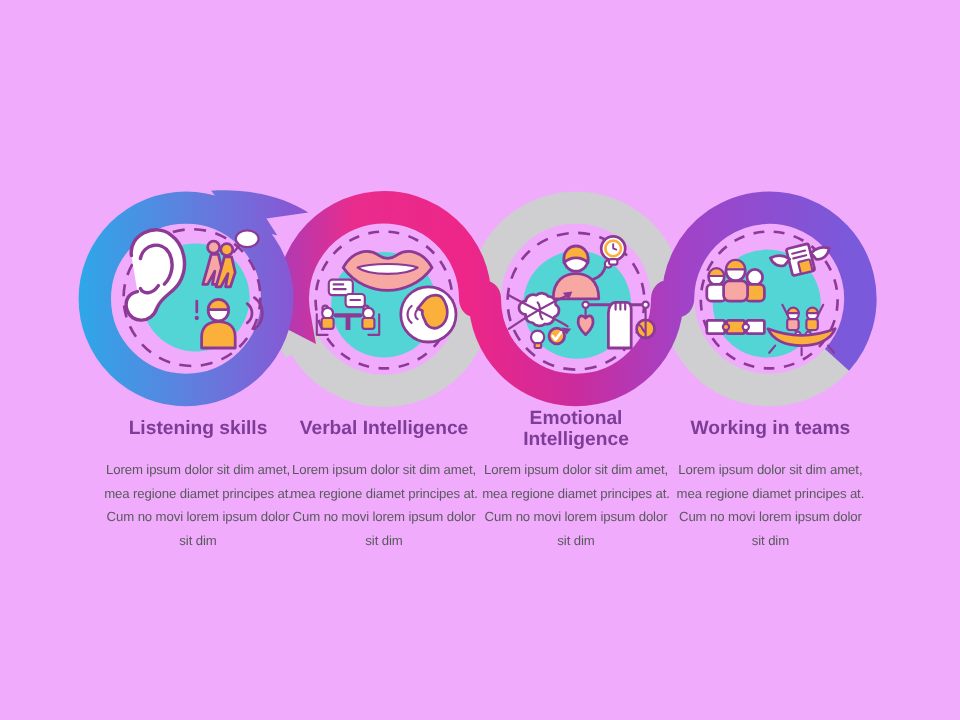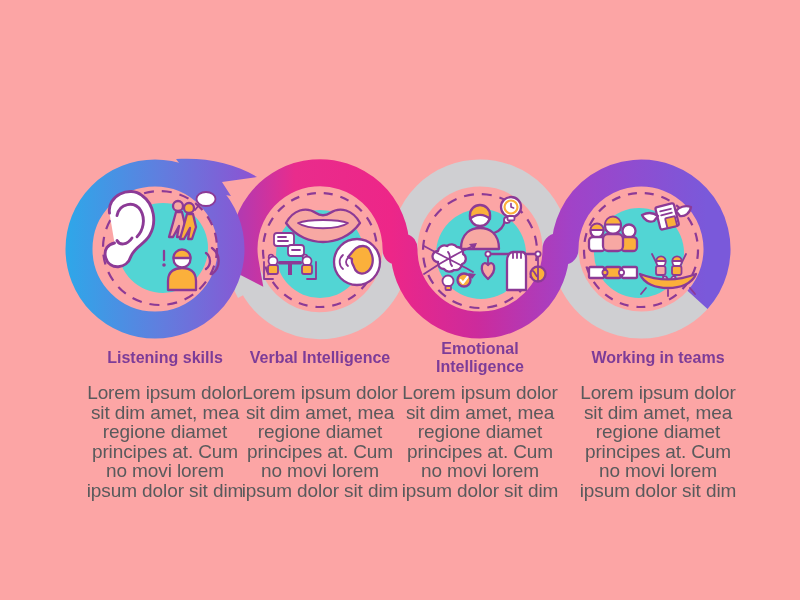--- a/index.html
+++ b/index.html
@@ -1,22 +1,22 @@
 <!DOCTYPE html>
 <html><head>
 <meta charset="utf-8">
 <style>
   html,body{margin:0;padding:0;background:#ffffff;}
-  #stage{position:relative;width:800px;height:600px;background:#fca5a5;overflow:hidden;
+  #stage{position:relative;width:800px;height:600px;background:#f0abfc;overflow:hidden;
          font-family:"Liberation Sans",sans-serif;}
   #wave-svg{position:absolute;left:0;top:0;}
   .col{position:absolute;width:162px;text-align:center;}
   .step-title{color:#7D3C98;font-weight:bold;font-size:16px;line-height:18.5px;
               height:40px;display:flex;align-items:center;justify-content:center;}
-  .step-desc{color:#595A5C;font-size:19px;line-height:19.5px;margin-top:5px;letter-spacing:-0.1px;}
+  .step-desc{color:#595A5C;font-size:11px;line-height:19.5px;margin-top:5px;letter-spacing:-0.1px;}
   .ic{stroke:#8C3A96;stroke-width:2.3;stroke-linecap:round;stroke-linejoin:round;fill:none;}
   .fw{fill:#ffffff;}
   .fo{fill:#FBB03B;}
   .fs{fill:#F7A8A3;}
   .thin{stroke-width:1.8;}
 </style>
 </head>
 <body>
 
 <div id="stage">
@@ -215,18 +215,18 @@
     <div class="step-desc">Lorem ipsum dolor sit dim amet, mea regione diamet principes at. Cum no movi lorem ipsum dolor sit dim</div>
   </div>
   <div class="col" style="left:239px;top:338px;">
     <div class="step-title">Verbal Intelligence</div>
     <div class="step-desc">Lorem ipsum dolor sit dim amet, mea regione diamet principes at. Cum no movi lorem ipsum dolor sit dim</div>
   </div>
   <div class="col" style="left:399px;top:338px;">
     <div class="step-title">Emotional Intelligence</div>
     <div class="step-desc">Lorem ipsum dolor sit dim amet, mea regione diamet principes at. Cum no movi lorem ipsum dolor sit dim</div>
   </div>
-  <div class="col" style="left:561px;top:338px;margin-left:16px;">
+  <div class="col" style="left:561px;top:338px;">
     <div class="step-title">Working in teams</div>
     <div class="step-desc">Lorem ipsum dolor sit dim amet, mea regione diamet principes at. Cum no movi lorem ipsum dolor sit dim</div>
   </div>
 
 </div>
 
 </body></html>

